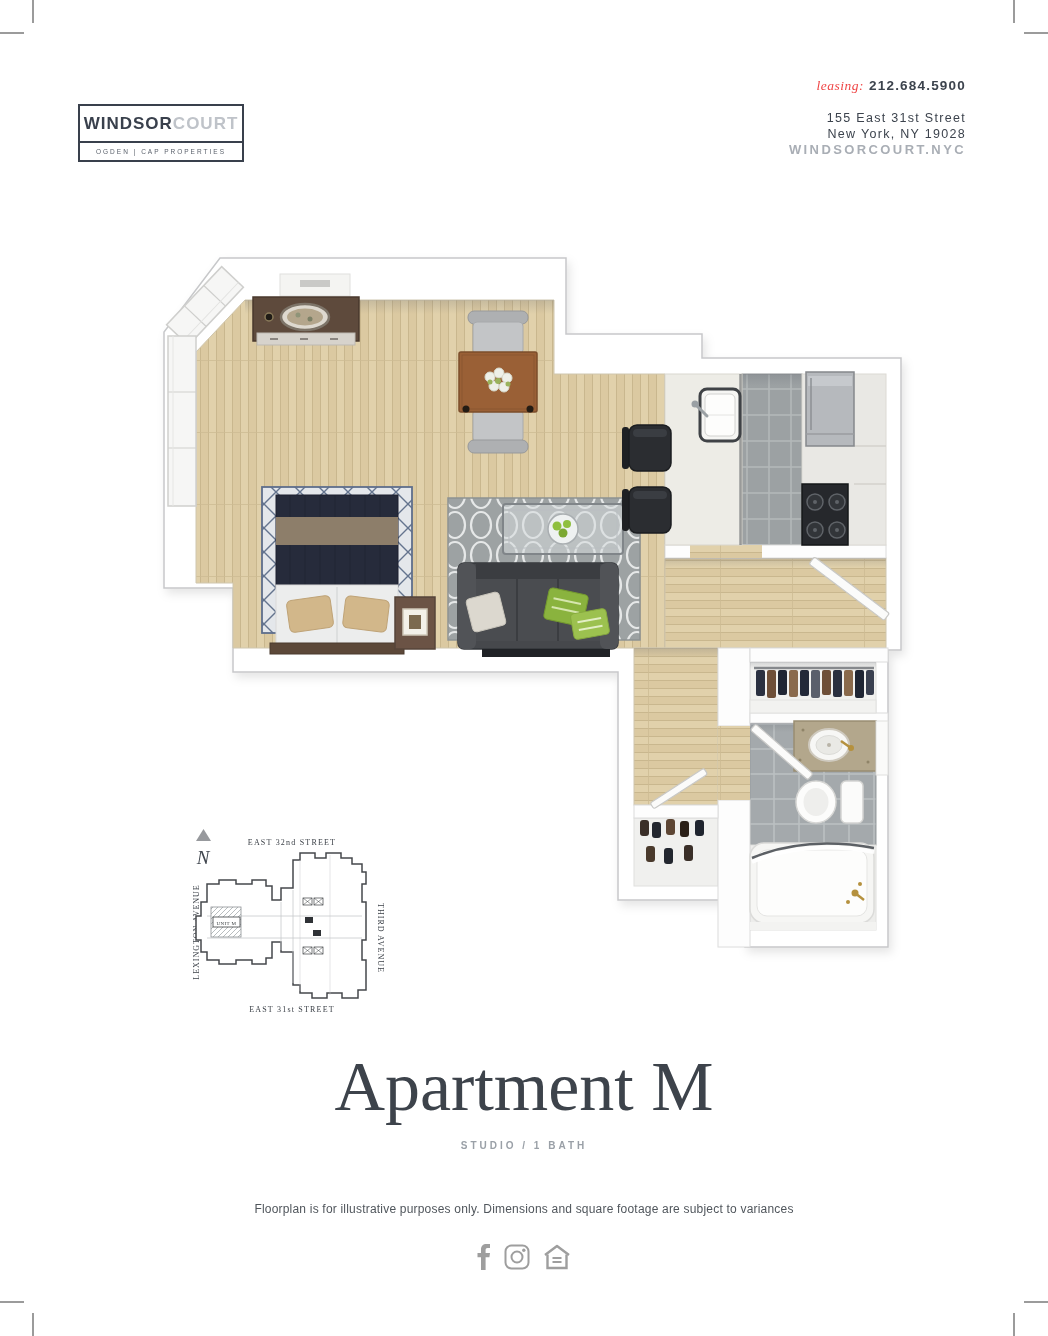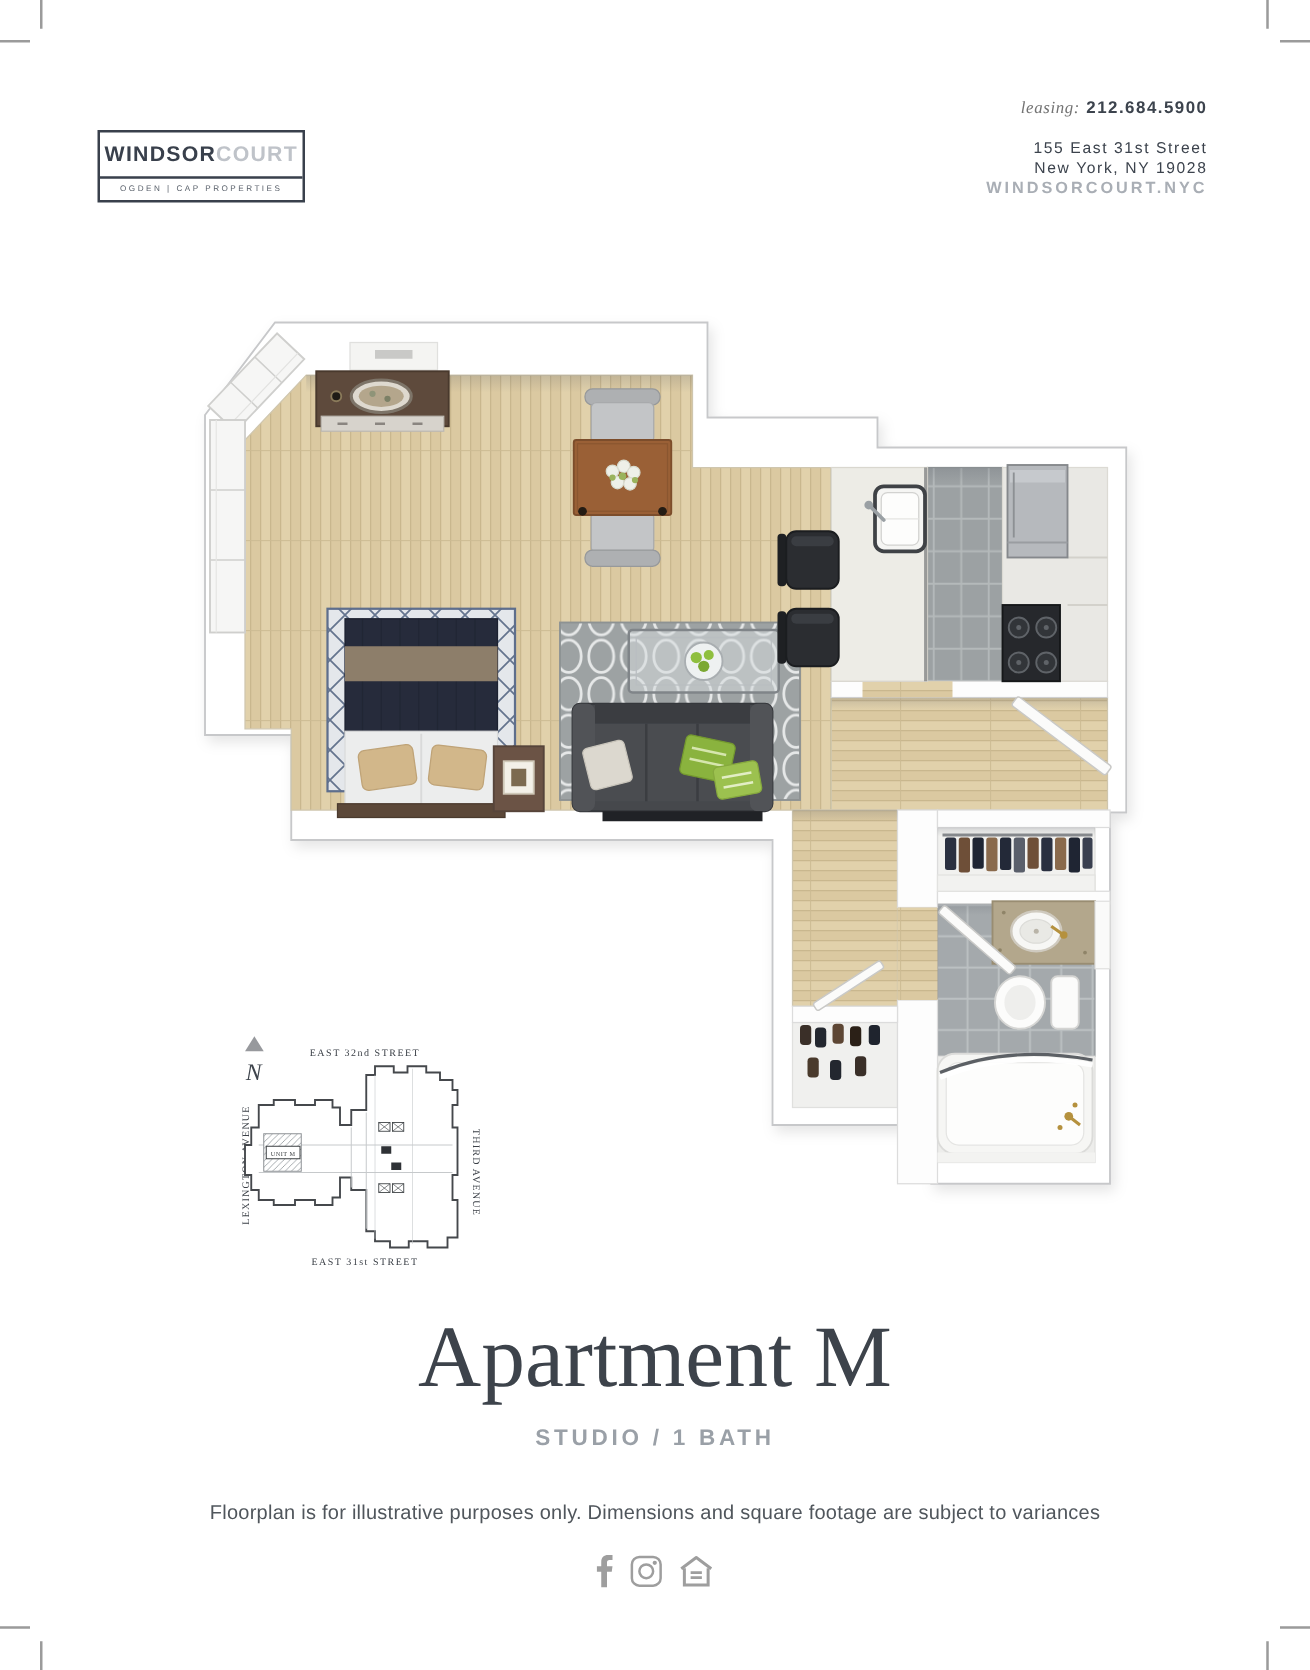--- a/index.html
+++ b/index.html
@@ -13,34 +13,34 @@
   .logo-top{flex:1;display:flex;align-items:center;justify-content:center;
             border-bottom:2px solid #39404c;}
   .logo-brand{font-size:17px;font-weight:bold;letter-spacing:1px;color:#39404c;white-space:nowrap;}
   .logo-brand .secondary{color:#bfc3c9;}
   .logo-bottom{height:17px;display:flex;align-items:center;justify-content:center;}
   .logo-tagline{font-size:6.5px;letter-spacing:2px;color:#5a616b;white-space:nowrap;}
 
   .contact{right:82px;top:78px;text-align:right;}
   .lease-line{font-size:13.5px;letter-spacing:1.2px;color:#3c434d;font-weight:bold;}
   .leasing-label{font-family:"Liberation Serif",serif;font-style:italic;font-weight:normal;
-                 color:#737373;letter-spacing:0.5px;}
+                 color:#ef4444;letter-spacing:0.5px;}
   .addr{margin-top:16px;font-size:12.5px;letter-spacing:1.3px;color:#3c434d;
         line-height:16px;font-weight:normal;}
   .website{font-size:13px;letter-spacing:2.4px;color:#a9aeb5;font-weight:bold;}
 
   
   .apt-title{top:1052px;left:0;width:1048px;text-align:center;
              font-family:"Liberation Serif",serif;font-weight:400;
              font-size:70px;line-height:1;color:#3d434b;}
-  .spec{left:0;width:1048px;text-align:center;font-size:18px;letter-spacing:3px;
+  .spec{left:0;width:1048px;text-align:center;font-size:10px;letter-spacing:3px;
         color:#9aa0a7;font-weight:bold;}
   .spec1{top:1140px;}
   .spec2{top:1164px;}
-  .disclaimer{top:1202px;left:0;width:1048px;text-align:center;font-size:16px;
+  .disclaimer{top:1202px;left:0;width:1048px;text-align:center;font-size:12px;
               letter-spacing:0.2px;color:#50565c;}
   .social{top:1244px;left:0;width:1048px;display:flex;justify-content:center;
           align-items:center;gap:13px;}
   .social svg{display:block;}
 
   svg text{font-family:"Liberation Serif",serif;}
 </style>
 </head>
 <body>
 

